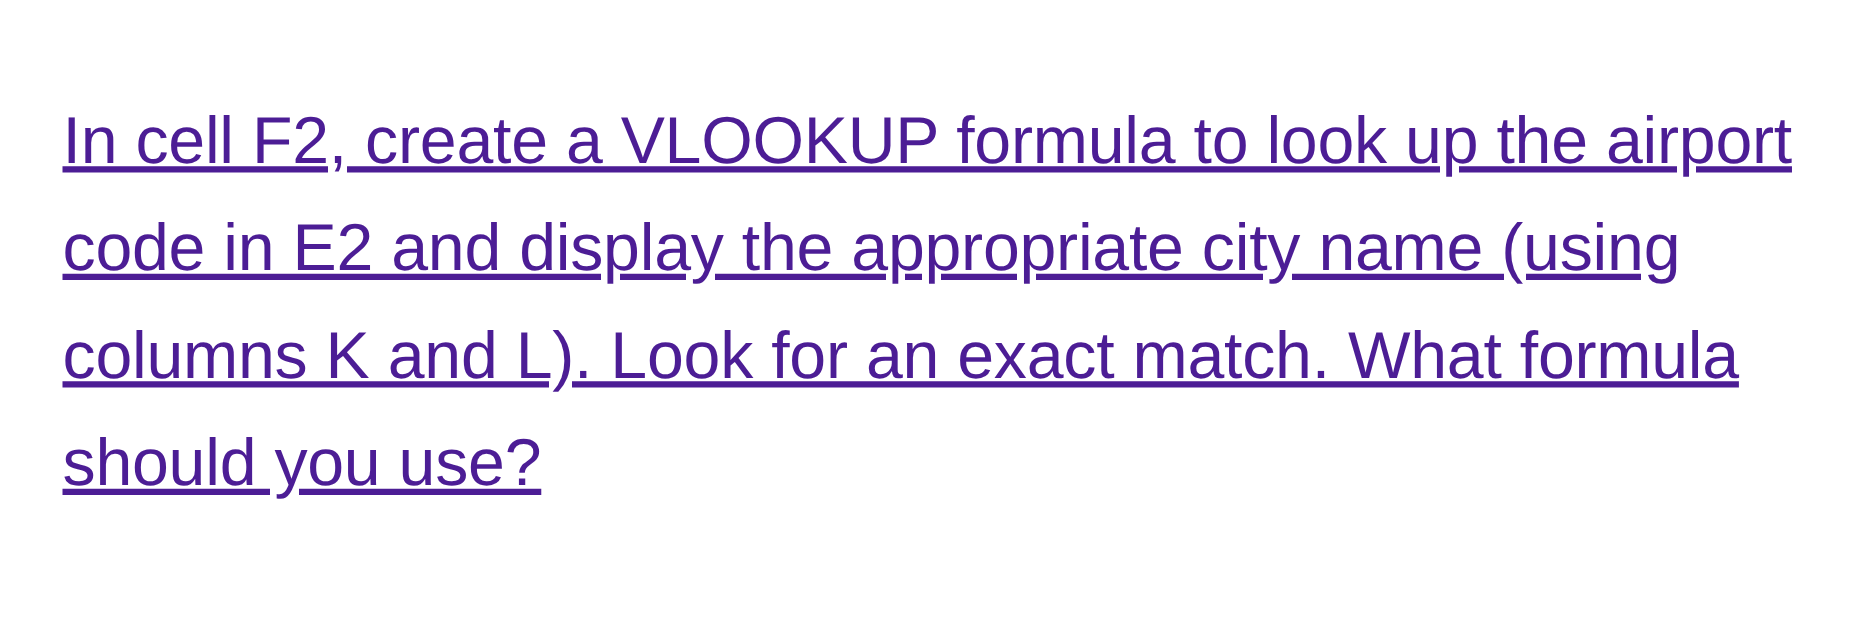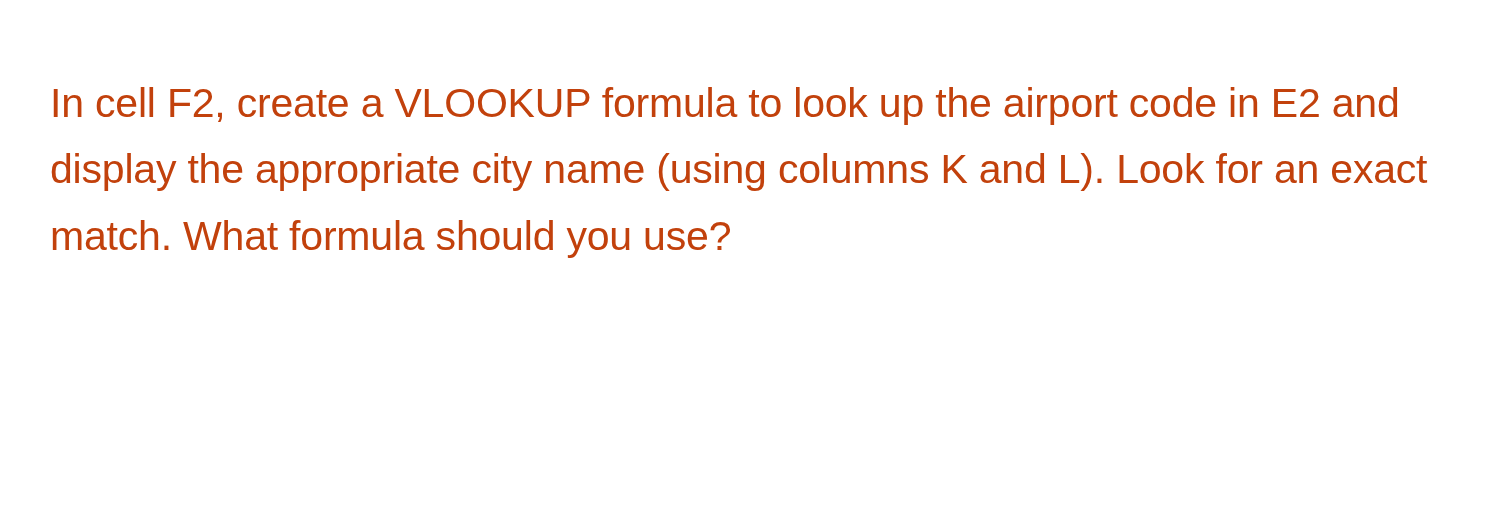--- a/index.html
+++ b/index.html
@@ -8,23 +8,24 @@
       box-sizing: border-box;
     }
     body {
       width: 1500px;
       height: 512px;
       background: #ffffff;
       font-family: -apple-system, BlinkMacSystemFont, "Segoe UI", Helvetica, Arial, sans-serif;
       padding: 70px 50px 50px 50px;
     }
     .question-text {
-      font-size: 41px;
+      font-size: 53px;
       line-height: 1.62;
-      color: #c2410c;
+      color: #4c1d95;
       font-weight: 400;
       letter-spacing: -0.2px;
+      text-decoration: underline;
     }
   </style>
 </head>
 <body>
 
 <p class="question-text">In cell F2, create a VLOOKUP formula to look up the airport code in E2 and display the appropriate city name (using columns K and L). Look for an exact match. What formula should you use?</p>
 
 </body></html>

